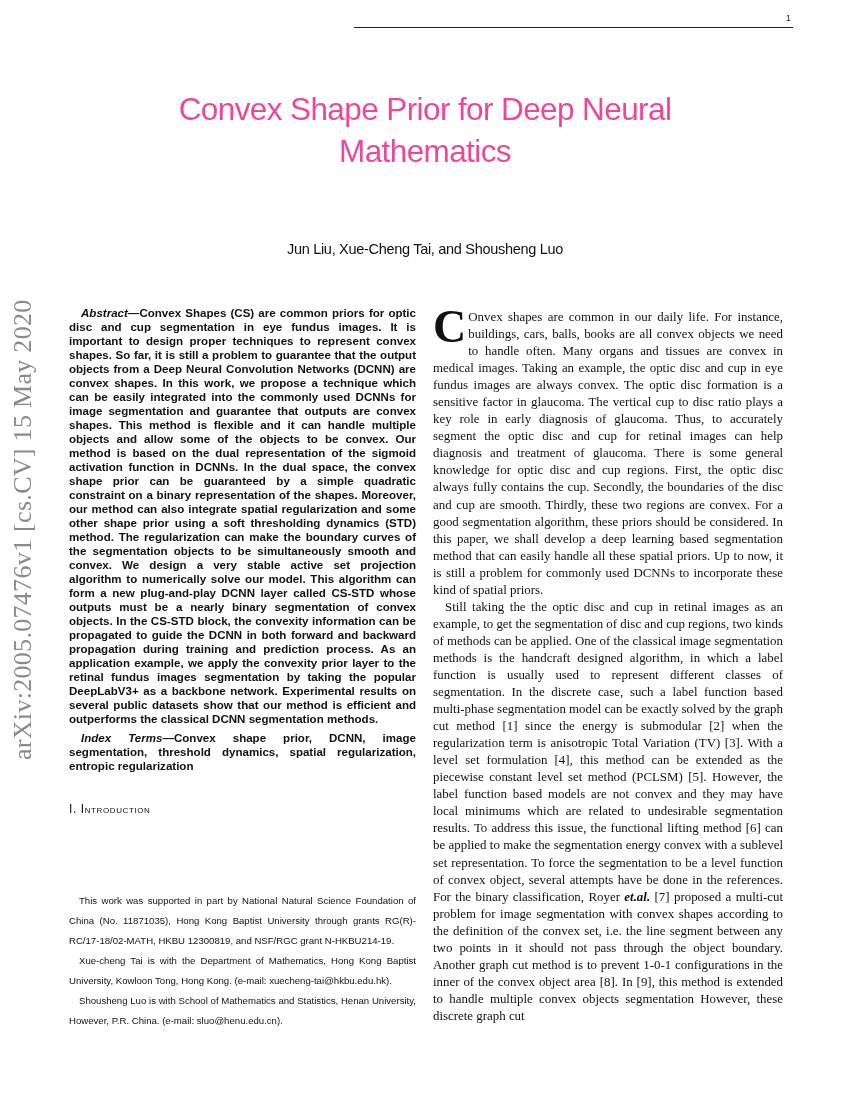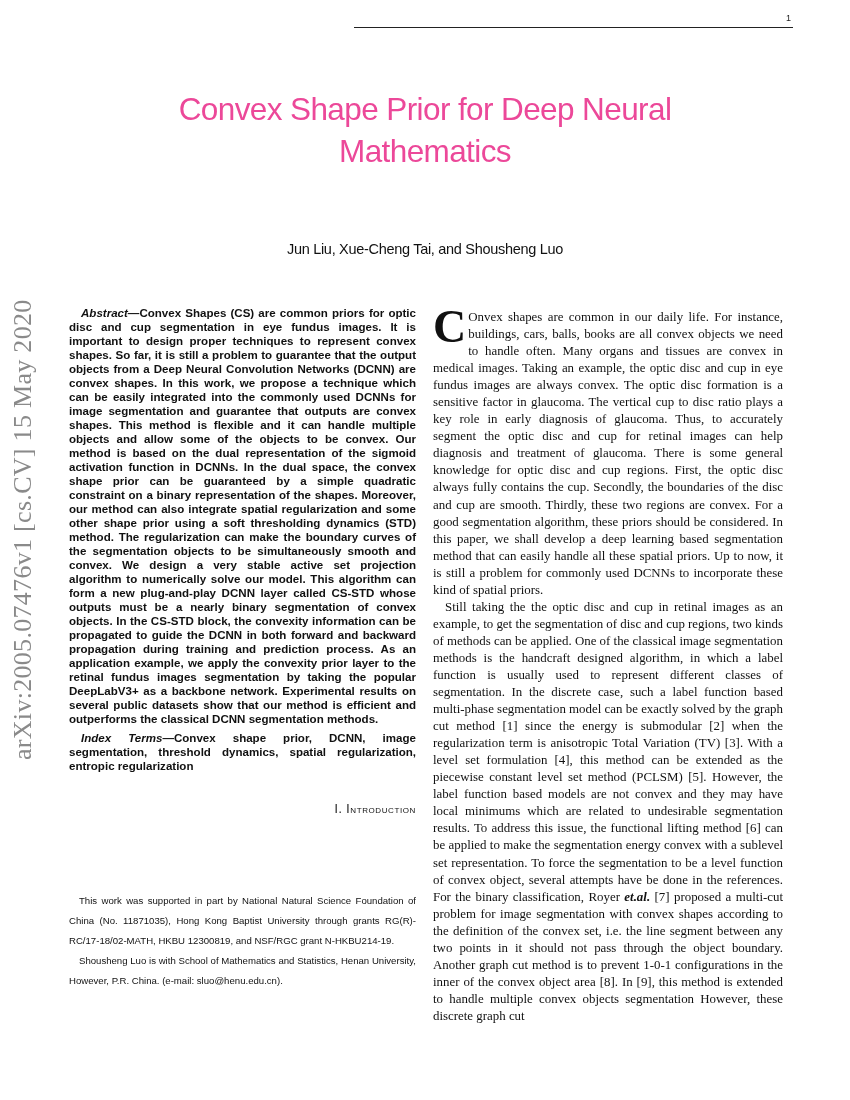--- a/index.html
+++ b/index.html
@@ -7,21 +7,21 @@
   .page-number { position: absolute; top: 13px; left: 786px; font-family: "Liberation Sans", sans-serif; font-size: 9px; color: #222; }
   .header-rule { position: absolute; top: 27px; left: 354px; width: 439px; height: 0; border-top: 1.5px solid #222; }
   .title { position: absolute; top: 88px; left: 40px; width: 770px; text-align: center; font-family: "Liberation Sans", sans-serif; font-size: 31.5px; line-height: 42px; color: #ec4899; letter-spacing: -0.6px; }
   .title span { display: block; }
   .authors { position: absolute; top: 241px; left: 40px; width: 770px; text-align: center; font-family: "Liberation Sans", sans-serif; font-size: 14.5px; color: #111; letter-spacing: -0.3px; }
   .arxiv-stamp { position: absolute; left: 8px; top: 760px; transform-origin: 0 0; transform: rotate(-90deg); font-family: "Liberation Serif", serif; font-size: 26px; color: #8a8a8a; white-space: nowrap; letter-spacing: 0.3px; }
   .col-left { position: absolute; left: 69px; top: 306px; width: 347px; font-family: "Liberation Sans", sans-serif; }
   .abstract { font-size: 11.55px; line-height: 14px; font-weight: bold; text-align: justify; text-indent: 12px; margin: 0; }
   .abstract .lead, .index-terms .lead { font-style: italic; font-weight: bold; }
   .index-terms { font-size: 11.55px; line-height: 14.15px; font-weight: bold; text-align: justify; text-indent: 12px; margin: 5px 0 0 0; }
-  .section-heading { text-align: right; font-size: 12px; letter-spacing: 0.6px; margin-top: 29px; font-weight: normal; font-variant: small-caps; }
+  .section-heading { text-align: left; font-size: 12px; letter-spacing: 0.6px; margin-top: 29px; font-weight: normal; font-variant: small-caps; }
   .footnotes { position: absolute; left: 69px; top: 891px; width: 347px; font-family: "Liberation Sans", sans-serif; font-size: 9.6px; line-height: 20px; text-align: justify; color: #111; }
   .footnotes p { margin: 0; text-indent: 10px; }
   .col-right { position: absolute; left: 433px; top: 309px; width: 350px; font-family: "Liberation Serif", serif; font-size: 12.9px; line-height: 17.05px; text-align: justify; color: #111; }
   .col-right p { margin: 0; }
   .col-right p.indent { text-indent: 12px; }
   .dropcap { float: left; font-size: 46px; line-height: 34px; font-weight: bold; margin: 1px 2px 0 0; font-family: "Liberation Serif", serif; }
   .col-right em { font-style: italic; font-weight: bold; }
 </style>
 </head>
 <body>
@@ -39,19 +39,20 @@
 <div class="arxiv-stamp">arXiv:2005.07476v1  [cs.CV]  15 May 2020</div>
 
 <div class="col-left">
   <p class="abstract"><span class="lead">Abstract</span>—<span>Convex Shapes (CS) are common priors for optic disc and cup segmentation in eye fundus images. It is important to design proper techniques to represent convex shapes. So far, it is still a problem to guarantee that the output objects from a Deep Neural Convolution Networks (DCNN) are convex shapes. In this work, we propose a technique which can be easily integrated into the commonly used DCNNs for image segmentation and guarantee that outputs are convex shapes. This method is flexible and it can handle multiple objects and allow some of the objects to be convex. Our method is based on the dual representation of the sigmoid activation function in DCNNs. In the dual space, the convex shape prior can be guaranteed by a simple quadratic constraint on a binary representation of the shapes. Moreover, our method can also integrate spatial regularization and some other shape prior using a soft thresholding dynamics (STD) method. The regularization can make the boundary curves of the segmentation objects to be simultaneously smooth and convex. We design a very stable active set projection algorithm to numerically solve our model. This algorithm can form a new plug-and-play DCNN layer called CS-STD whose outputs must be a nearly binary segmentation of convex objects. In the CS-STD block, the convexity information can be propagated to guide the DCNN in both forward and backward propagation during training and prediction process. As an application example, we apply the convexity prior layer to the retinal fundus images segmentation by taking the popular DeepLabV3+ as a backbone network. Experimental results on several public datasets show that our method is efficient and outperforms the classical DCNN segmentation methods.</span></p>
   <p class="index-terms"><span class="lead">Index Terms</span>—<span>Convex shape prior, DCNN, image segmentation, threshold dynamics, spatial regularization, entropic regularization</span></p>
   <div class="section-heading"><span>I.</span>&nbsp;<span>Introduction</span></div>
 </div>
 
 <div class="footnotes">
   <p>This work was supported in part by National Natural Science Foundation of China (No. 11871035), Hong Kong Baptist University through grants RG(R)-RC/17-18/02-MATH, HKBU 12300819, and NSF/RGC grant N-HKBU214-19.</p>
+  <p>Xue-cheng Tai is with the Department of Mathematics, Hong Kong Baptist University, Kowloon Tong, Hong Kong. (e-mail: xuecheng-tai@hkbu.edu.hk).</p>
   <p>Shousheng Luo is with School of Mathematics and Statistics, Henan University, However, P.R. China. (e-mail: sluo@henu.edu.cn).</p>
 </div>
 
 <div class="col-right">
   <p><span class="dropcap">C</span><span>Onvex shapes are common in our daily life. For instance, buildings, cars, balls, books are all convex objects we need to handle often. Many organs and tissues are convex in medical images. Taking an example, the optic disc and cup in eye fundus images are always convex. The optic disc formation is a sensitive factor in glaucoma. The vertical cup to disc ratio plays a key role in early diagnosis of glaucoma. Thus, to accurately segment the optic disc and cup for retinal images can help diagnosis and treatment of glaucoma. There is some general knowledge for optic disc and cup regions. First, the optic disc always fully contains the cup. Secondly, the boundaries of the disc and cup are smooth. Thirdly, these two regions are convex. For a good segmentation algorithm, these priors should be considered. In this paper, we shall develop a deep learning based segmentation method that can easily handle all these spatial priors. Up to now, it is still a problem for commonly used DCNNs to incorporate these kind of spatial priors.</span></p>
   <p class="indent"><span>Still taking the the optic disc and cup in retinal images as an example, to get the segmentation of disc and cup regions, two kinds of methods can be applied. One of the classical image segmentation methods is the handcraft designed algorithm, in which a label function is usually used to represent different classes of segmentation. In the discrete case, such a label function based multi-phase segmentation model can be exactly solved by the graph cut method [1] since the energy is submodular [2] when the regularization term is anisotropic Total Variation (TV) [3]. With a level set formulation [4], this method can be extended as the piecewise constant level set method (PCLSM) [5]. However, the label function based models are not convex and they may have local minimums which are related to undesirable segmentation results. To address this issue, the functional lifting method [6] can be applied to make the segmentation energy convex with a sublevel set representation. To force the segmentation to be a level function of convex object, several attempts have be done in the references. For the binary classification, Royer </span><em>et.al.</em><span> [7] proposed a multi-cut problem for image segmentation with convex shapes according to the definition of the convex set, i.e. the line segment between any two points in it should not pass through the object boundary. Another graph cut method is to prevent 1-0-1 configurations in the inner of the convex object area [8]. In [9], this method is extended to handle multiple convex objects segmentation However, these discrete graph cut</span></p>
 </div>
 
 </body></html>

